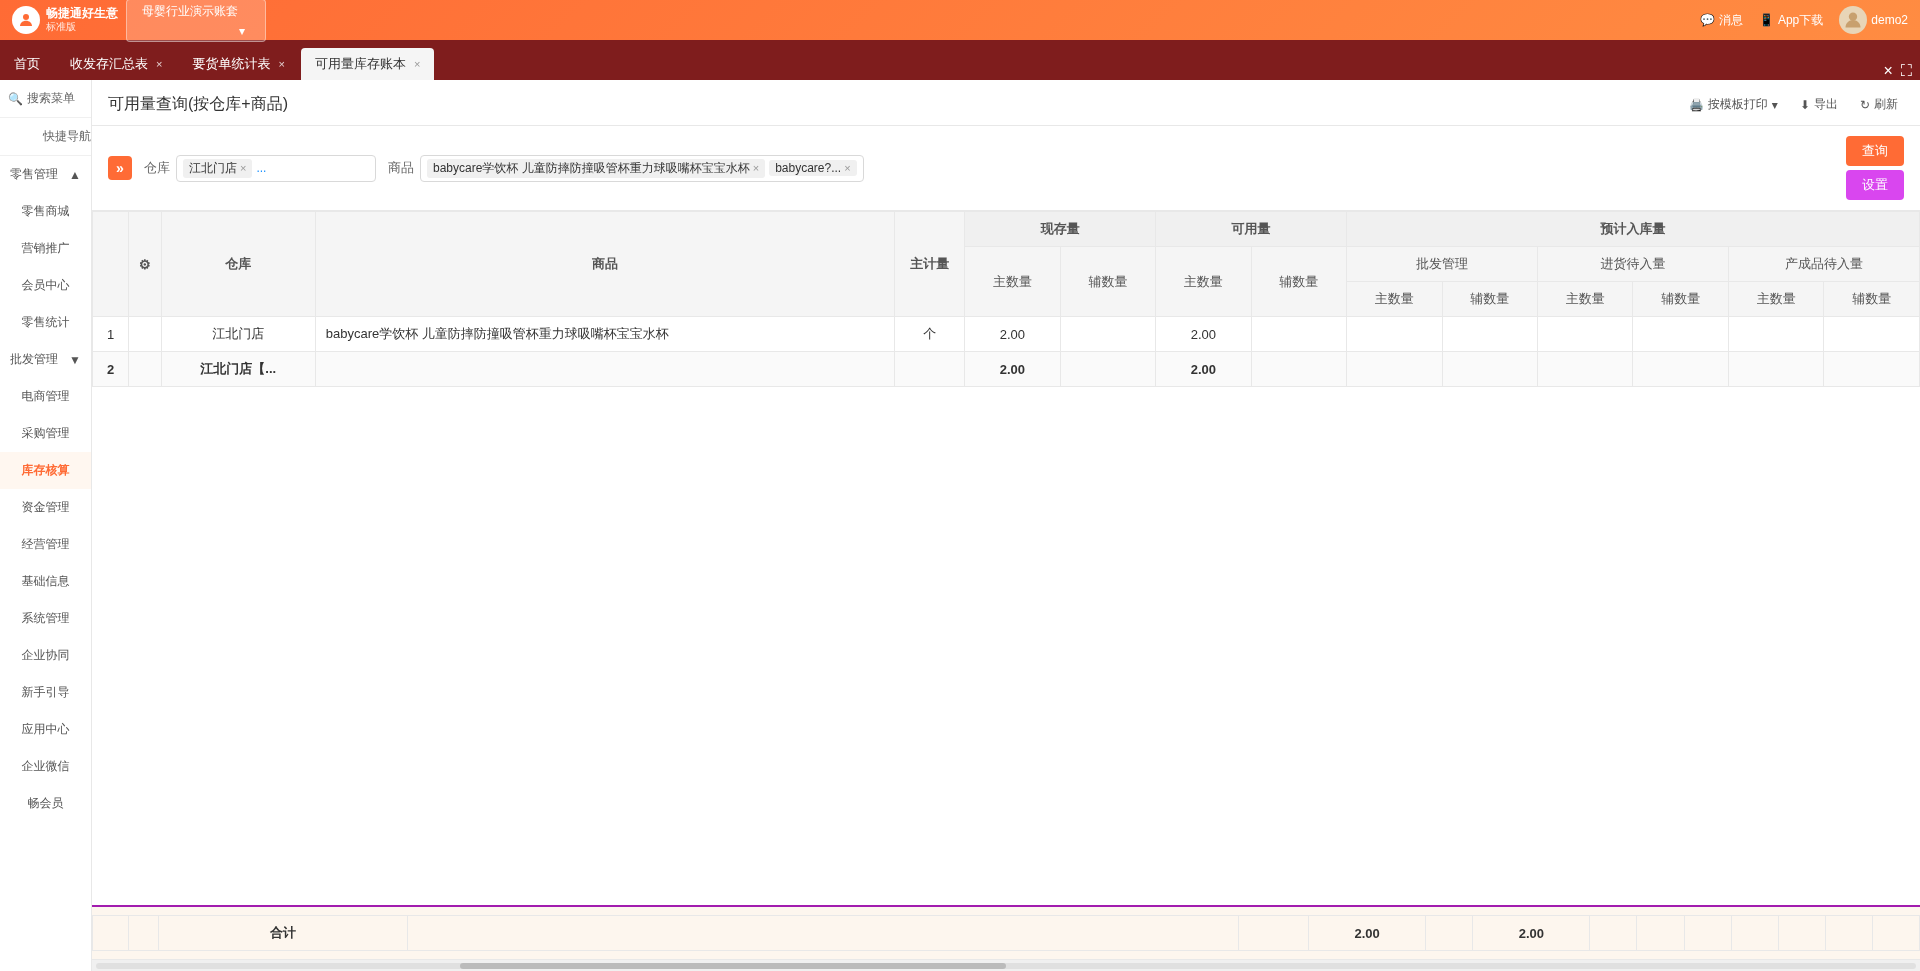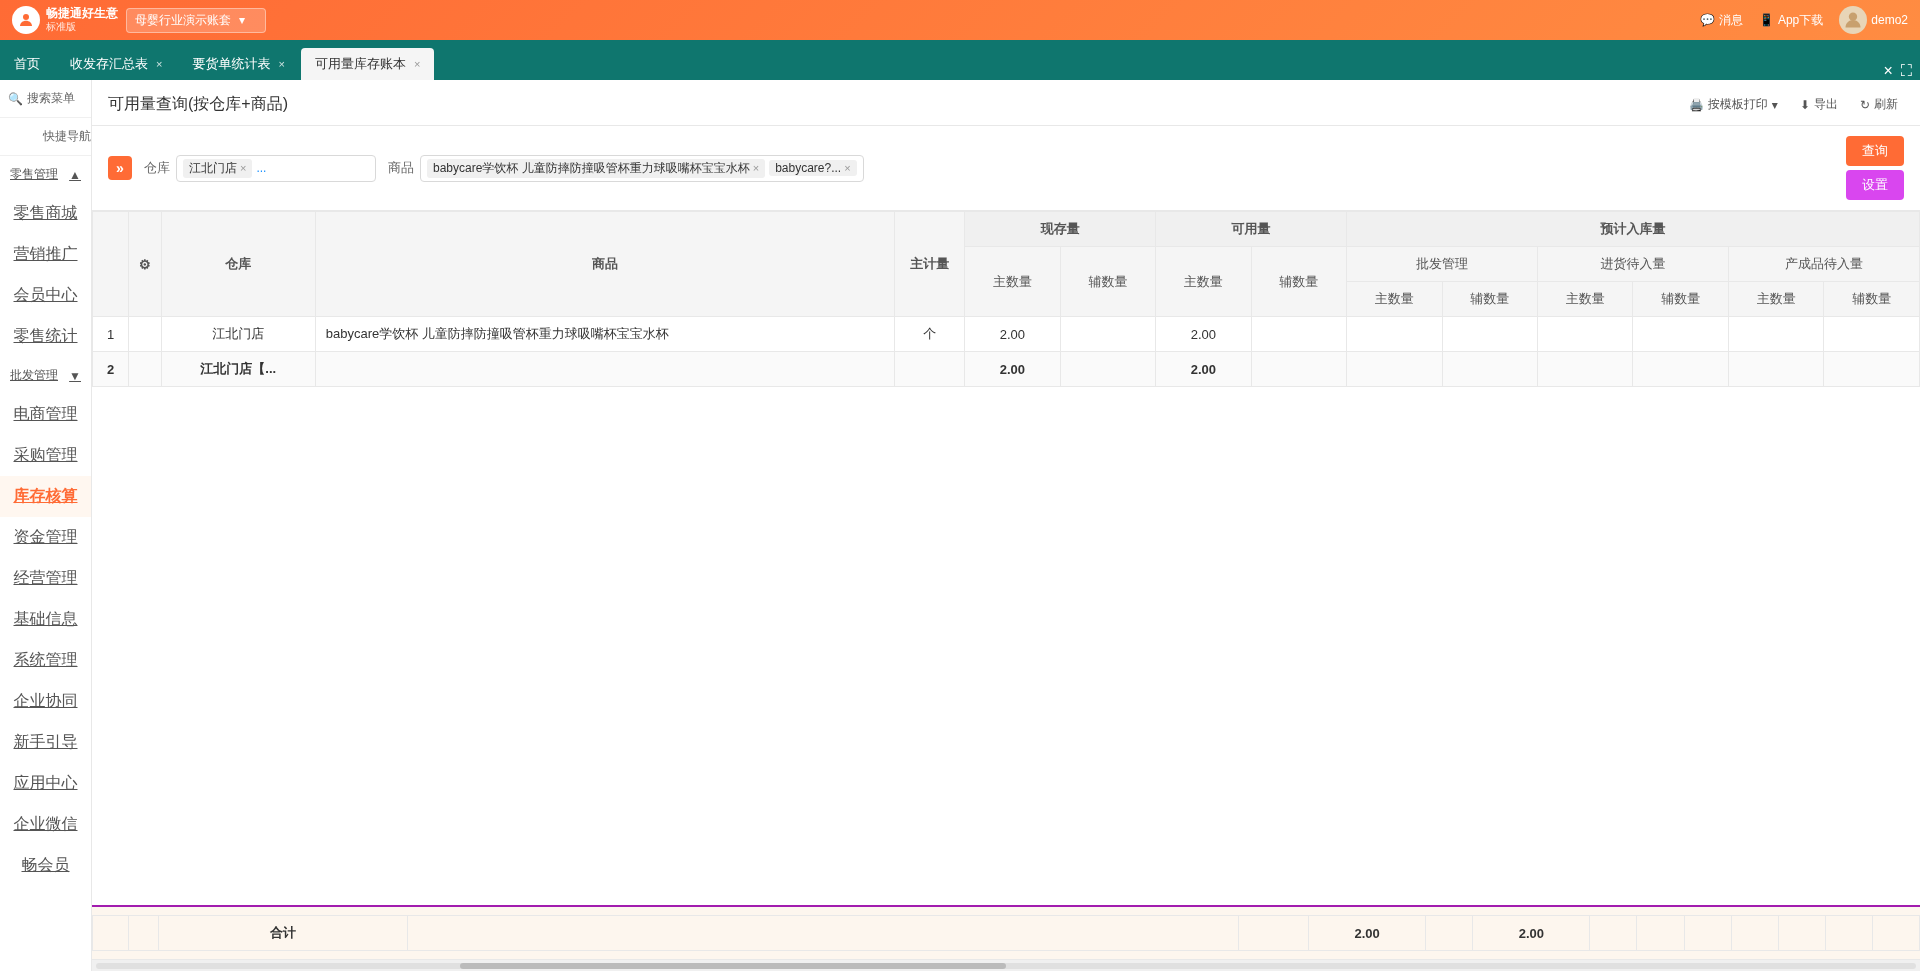--- a/index.html
+++ b/index.html
@@ -26,29 +26,30 @@
       border-radius: 4px;
       color: white;
       padding: 3px 20px 3px 8px;
       font-size: 12px;
       cursor: pointer;
       position: relative;
       display: flex;
       align-items: center;
       gap: 4px;
       min-width: 140px;
+      flex-direction: column;
     }
     .top-bar-right { display: flex; align-items: center; gap: 16px; color: white; font-size: 13px; }
     .top-bar-right .icon-btn { display: flex; align-items: center; gap: 4px; cursor: pointer; color: white; font-size: 12px; }
     .avatar { width: 28px; height: 28px; border-radius: 50%; background: #e8d5b7; display: flex; align-items: center; justify-content: center; overflow: hidden; }
 
     
     .nav-tabs {
       height: 40px;
-      background: #0f766e;
+      background: #7f1d1d;
       display: flex;
       align-items: flex-end;
       padding: 0 0 0 0;
       flex-shrink: 0;
     }
     .nav-tab {
       height: 32px;
       padding: 0 14px;
       display: flex;
       align-items: center;
@@ -114,24 +115,23 @@
       padding: 10px 8px;
       font-size: 12px;
       color: #555;
       cursor: pointer;
       display: flex;
       align-items: center;
       justify-content: space-between;
       text-align: left;
       flex-direction: column;
       gap: 2px;
-      text-decoration: underline;
     }
     .sidebar-item.active { background: #fff7f0; color: #ff6b35; font-weight: bold; }
-    .sidebar-item .item-label { font-size: 16px; }
+    .sidebar-item .item-label { font-size: 12px; }
     .sidebar-item-with-arrow { flex-direction: row; justify-content: space-between; }
 
     
     .content { flex: 1; display: flex; flex-direction: column; overflow: hidden; }
 
     
     .page-header {
       padding: 12px 16px 8px;
       background: white;
       display: flex;

